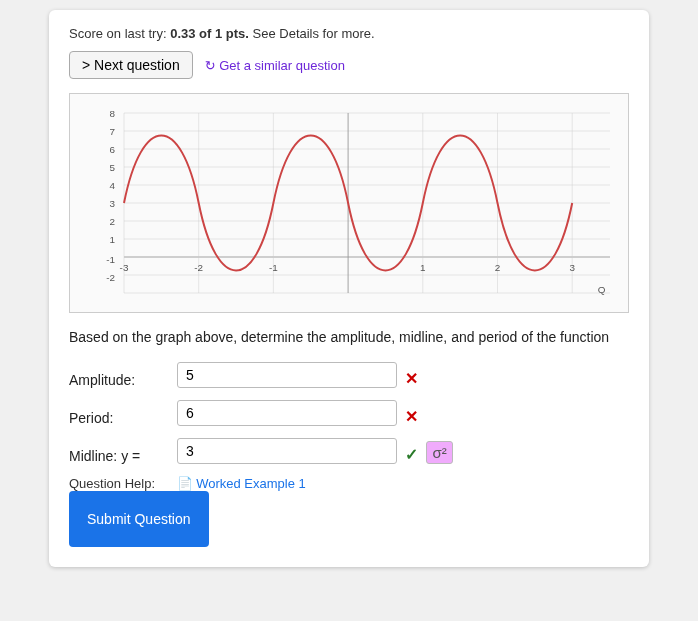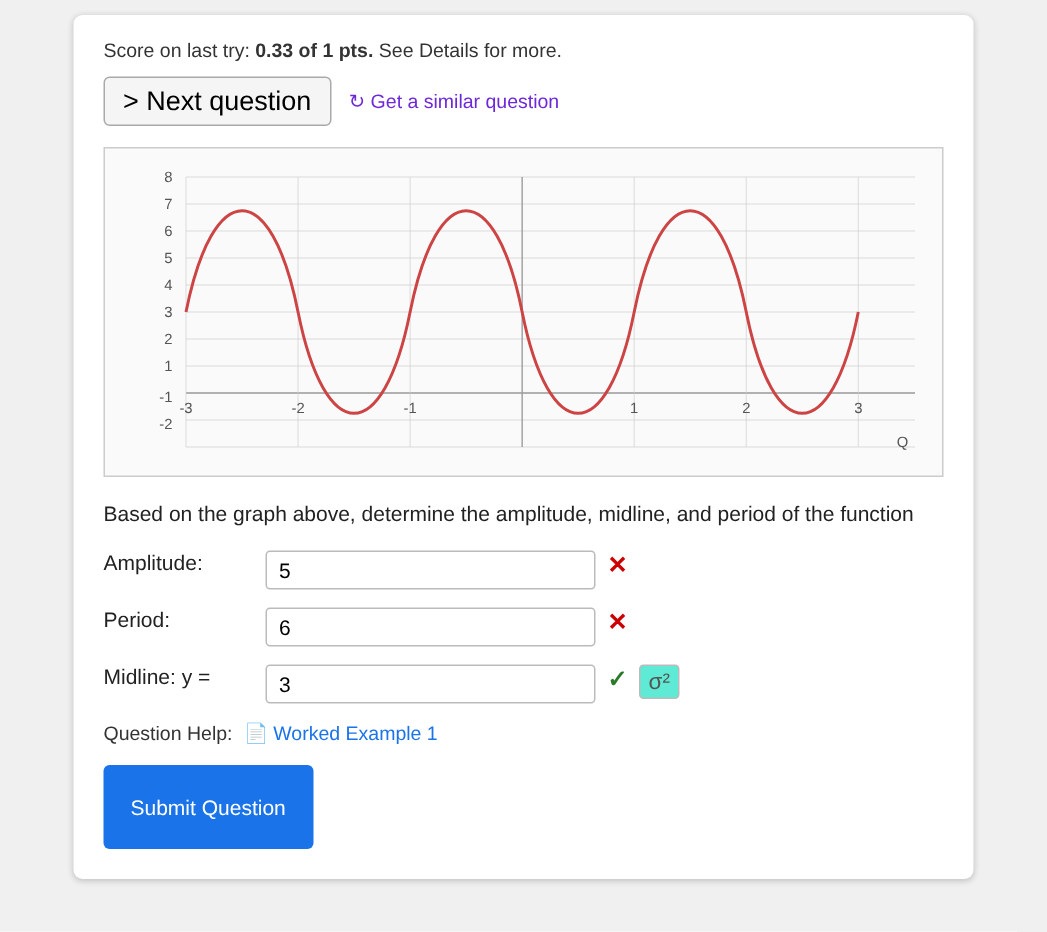--- a/index.html
+++ b/index.html
@@ -32,21 +32,21 @@
       display: flex;
       align-items: center;
       gap: 12px;
       margin-bottom: 14px;
     }
     .btn-next {
       border: 1px solid #aaa;
       background: #f5f5f5;
       border-radius: 4px;
       padding: 5px 12px;
-      font-size: 18px;
+      font-size: 14px;
       cursor: pointer;
       display: flex;
       align-items: center;
       gap: 4px;
     }
     .btn-similar {
       border: none;
       background: none;
       color: #6d28d9;
       font-size: 13px;
@@ -77,21 +77,21 @@
     
     .question-text {
       font-size: 14px;
       color: #222;
       margin-bottom: 14px;
       line-height: 1.5;
     }
     
     .input-row {
       display: flex;
-      align-items: flex-start;
+      align-items: flex-end;
       margin-bottom: 12px;
       gap: 8px;
     }
     .input-label {
       font-size: 14px;
       min-width: 100px;
       color: #222;
     }
     .input-field {
       border: 1px solid #bbb;
@@ -107,30 +107,29 @@
     }
     .status-x { color: #c00; font-weight: bold; }
     .status-check { color: #2a7a2a; font-weight: bold; }
     .edit-icon {
       font-size: 15px;
       color: #555;
       cursor: pointer;
       border: 1px solid #bbb;
       border-radius: 3px;
       padding: 2px 5px;
-      background: #5eead4;
+      background: #f0abfc;
     }
     
     .question-help {
       display: flex;
       align-items: center;
-      gap: 8px;
+      gap: 22px;
       font-size: 13px;
       color: #333;
-      margin-bottom: 14px;
     }
     .help-link {
       color: #1a73e8;
       text-decoration: none;
       display: flex;
       align-items: center;
       gap: 3px;
       cursor: pointer;
     }
     .submit-btn {

